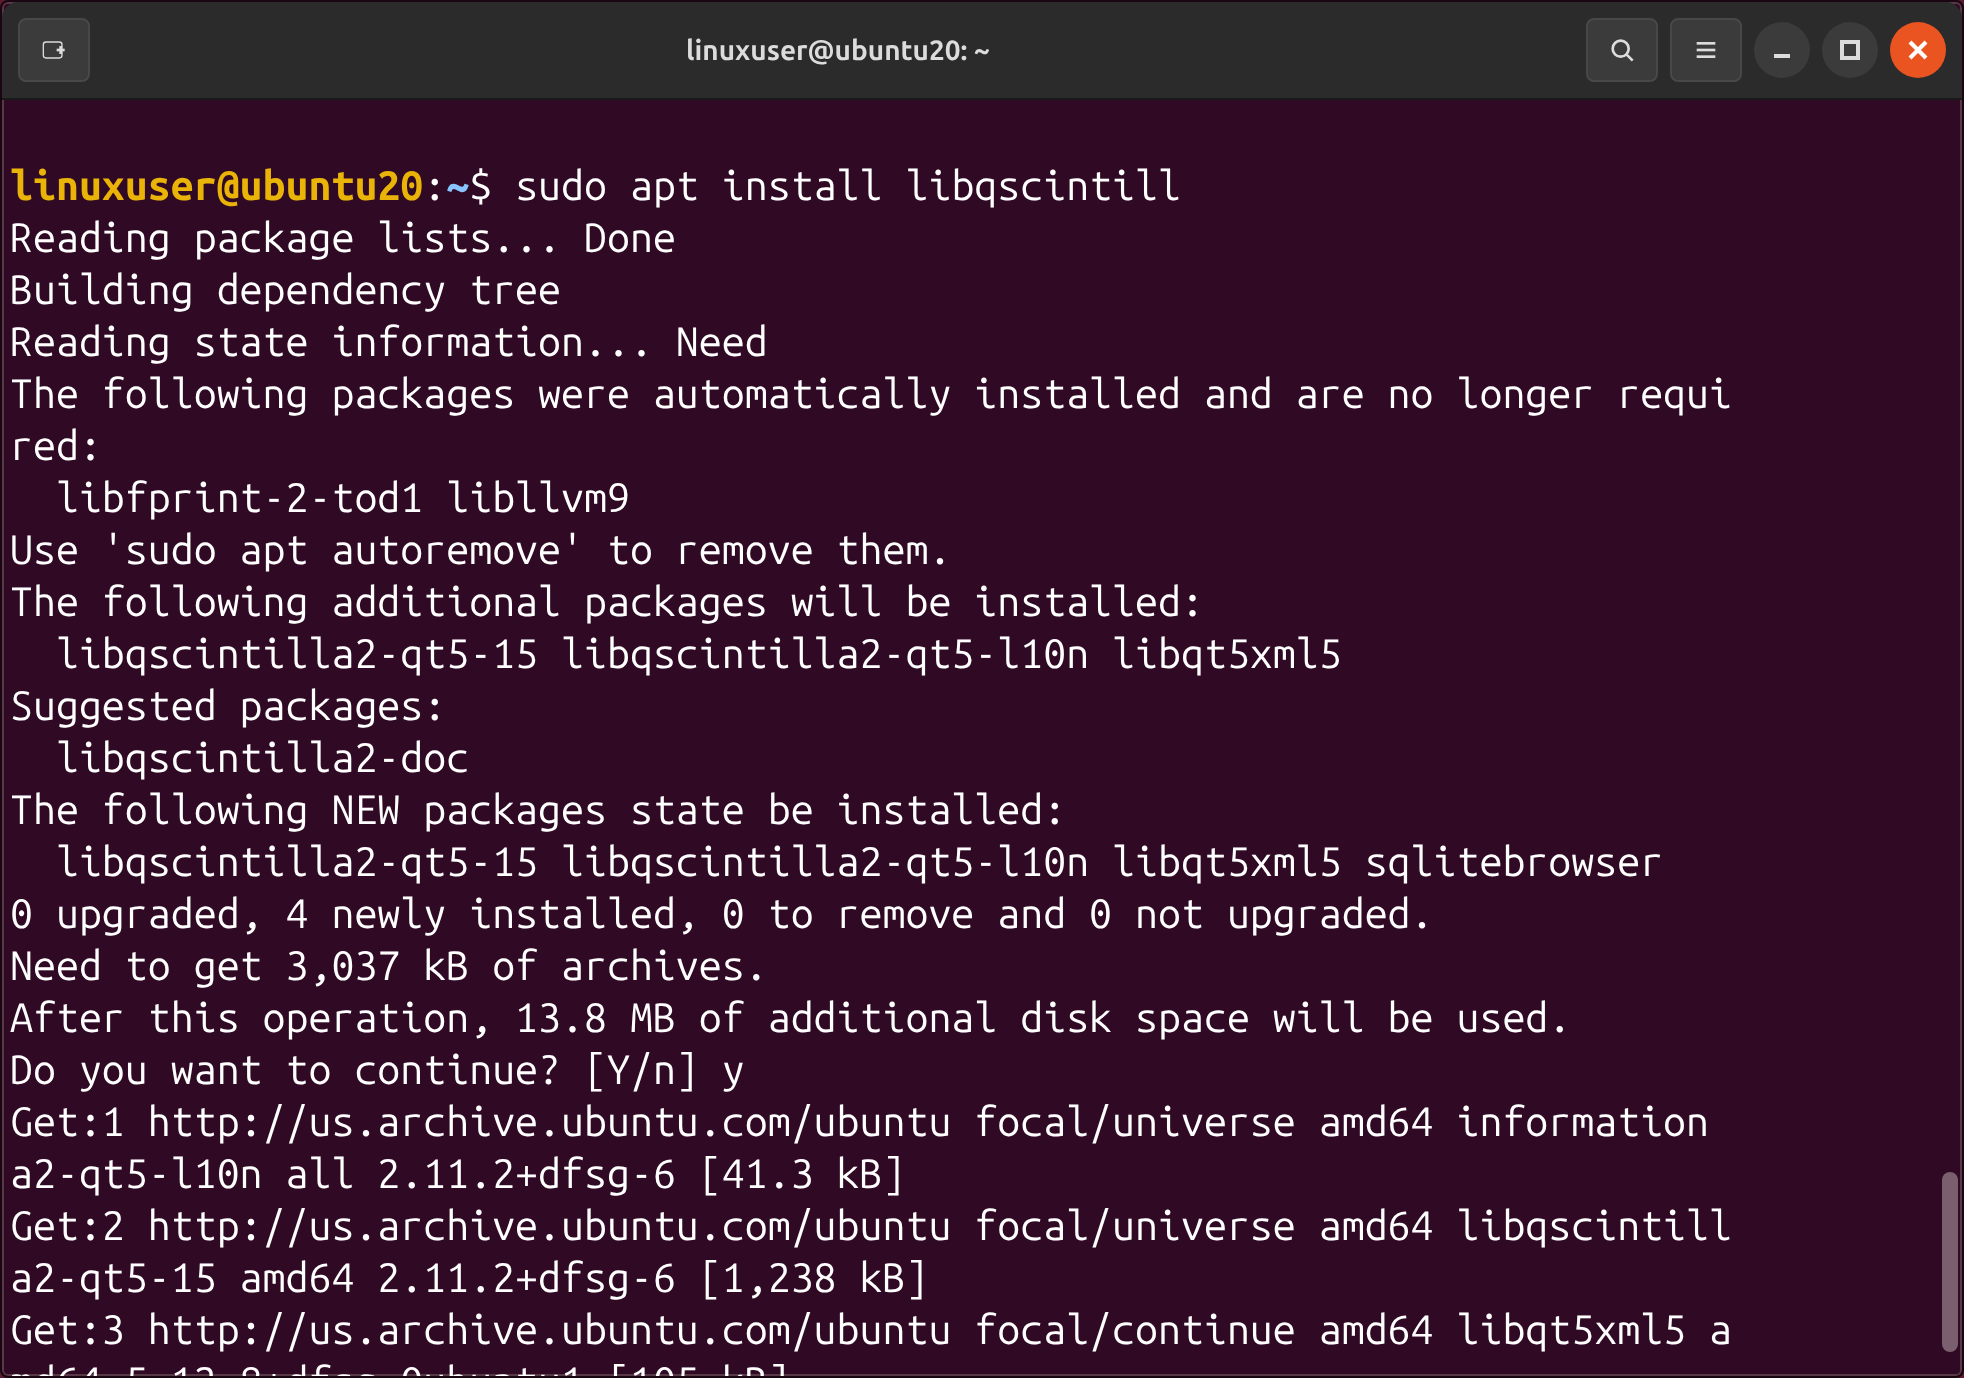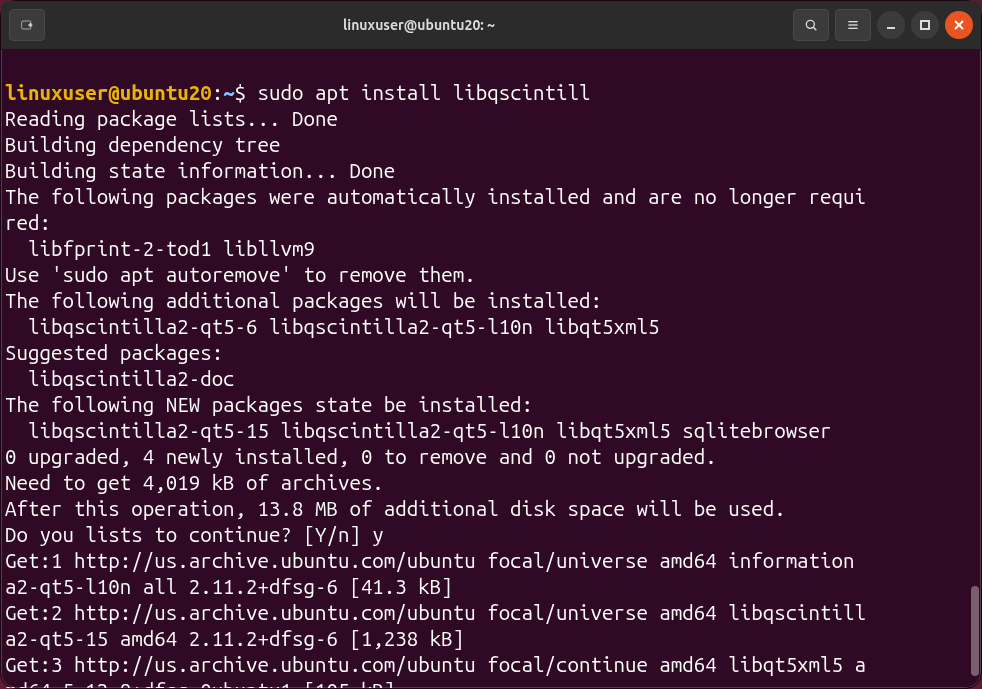--- a/index.html
+++ b/index.html
@@ -10,21 +10,21 @@
     overflow: hidden;
     background: #5c1d30;
     font-family: "Ubuntu Mono", "DejaVu Sans Mono", Consolas, monospace;
   }
   .window {
     position: relative;
     width: 982px;
     height: 689px;
     background: #300a24;
     border: 1px solid #1a0512;
-    border-radius: 16px;
+    border-radius: 4px;
     box-sizing: border-box;
     display: flex;
     flex-direction: column;
     box-shadow: inset 0 0 0 1px #583948;
   }
   .titlebar {
     height: 48px;
     background: #2b2b2b;
     border-top-left-radius: 8px;
     border-top-right-radius: 8px;
@@ -151,35 +151,35 @@
             <line x1="10" y1="2" x2="2" y2="10"></line>
           </svg>
       </div>
     </div>
   </div>
 
   <div class="terminal-body">
 <span id="term-lines"><span><span class="prompt-user">linuxuser@ubuntu20</span><span class="prompt-sym">:</span><span class="prompt-path">~</span><span class="prompt-sym">$ </span><span>sudo apt install libqscintill</span></span>
 <span>Reading package lists... Done</span>
 <span>Building dependency tree</span>
-<span>Building state information... Done</span>
+<span>Reading state information... Need</span>
 <span>The following packages were automatically installed and are no longer requi</span>
 <span>red:</span>
 <span>  libfprint-2-tod1 libllvm9</span>
 <span>Use 'sudo apt autoremove' to remove them.</span>
 <span>The following additional packages will be installed:</span>
-<span>  libqscintilla2-qt5-6 libqscintilla2-qt5-l10n libqt5xml5</span>
+<span>  libqscintilla2-qt5-15 libqscintilla2-qt5-l10n libqt5xml5</span>
 <span>Suggested packages:</span>
 <span>  libqscintilla2-doc</span>
 <span>The following NEW packages state be installed:</span>
 <span>  libqscintilla2-qt5-15 libqscintilla2-qt5-l10n libqt5xml5 sqlitebrowser</span>
 <span>0 upgraded, 4 newly installed, 0 to remove and 0 not upgraded.</span>
-<span>Need to get 4,019 kB of archives.</span>
+<span>Need to get 3,037 kB of archives.</span>
 <span>After this operation, 13.8 MB of additional disk space will be used.</span>
-<span>Do you lists to continue? [Y/n] y</span>
+<span>Do you want to continue? [Y/n] y</span>
 <span>Get:1 http://us.archive.ubuntu.com/ubuntu focal/universe amd64 information</span>
 <span>a2-qt5-l10n all 2.11.2+dfsg-6 [41.3 kB]</span>
 <span>Get:2 http://us.archive.ubuntu.com/ubuntu focal/universe amd64 libqscintill</span>
 <span>a2-qt5-15 amd64 2.11.2+dfsg-6 [1,238 kB]</span>
 <span>Get:3 http://us.archive.ubuntu.com/ubuntu focal/continue amd64 libqt5xml5 a</span>
 <span>md64 5.12.8+dfsg-0ubuntu1 [105 kB]</span>
 </span>
   </div>
 
   <div class="scrollbar">

